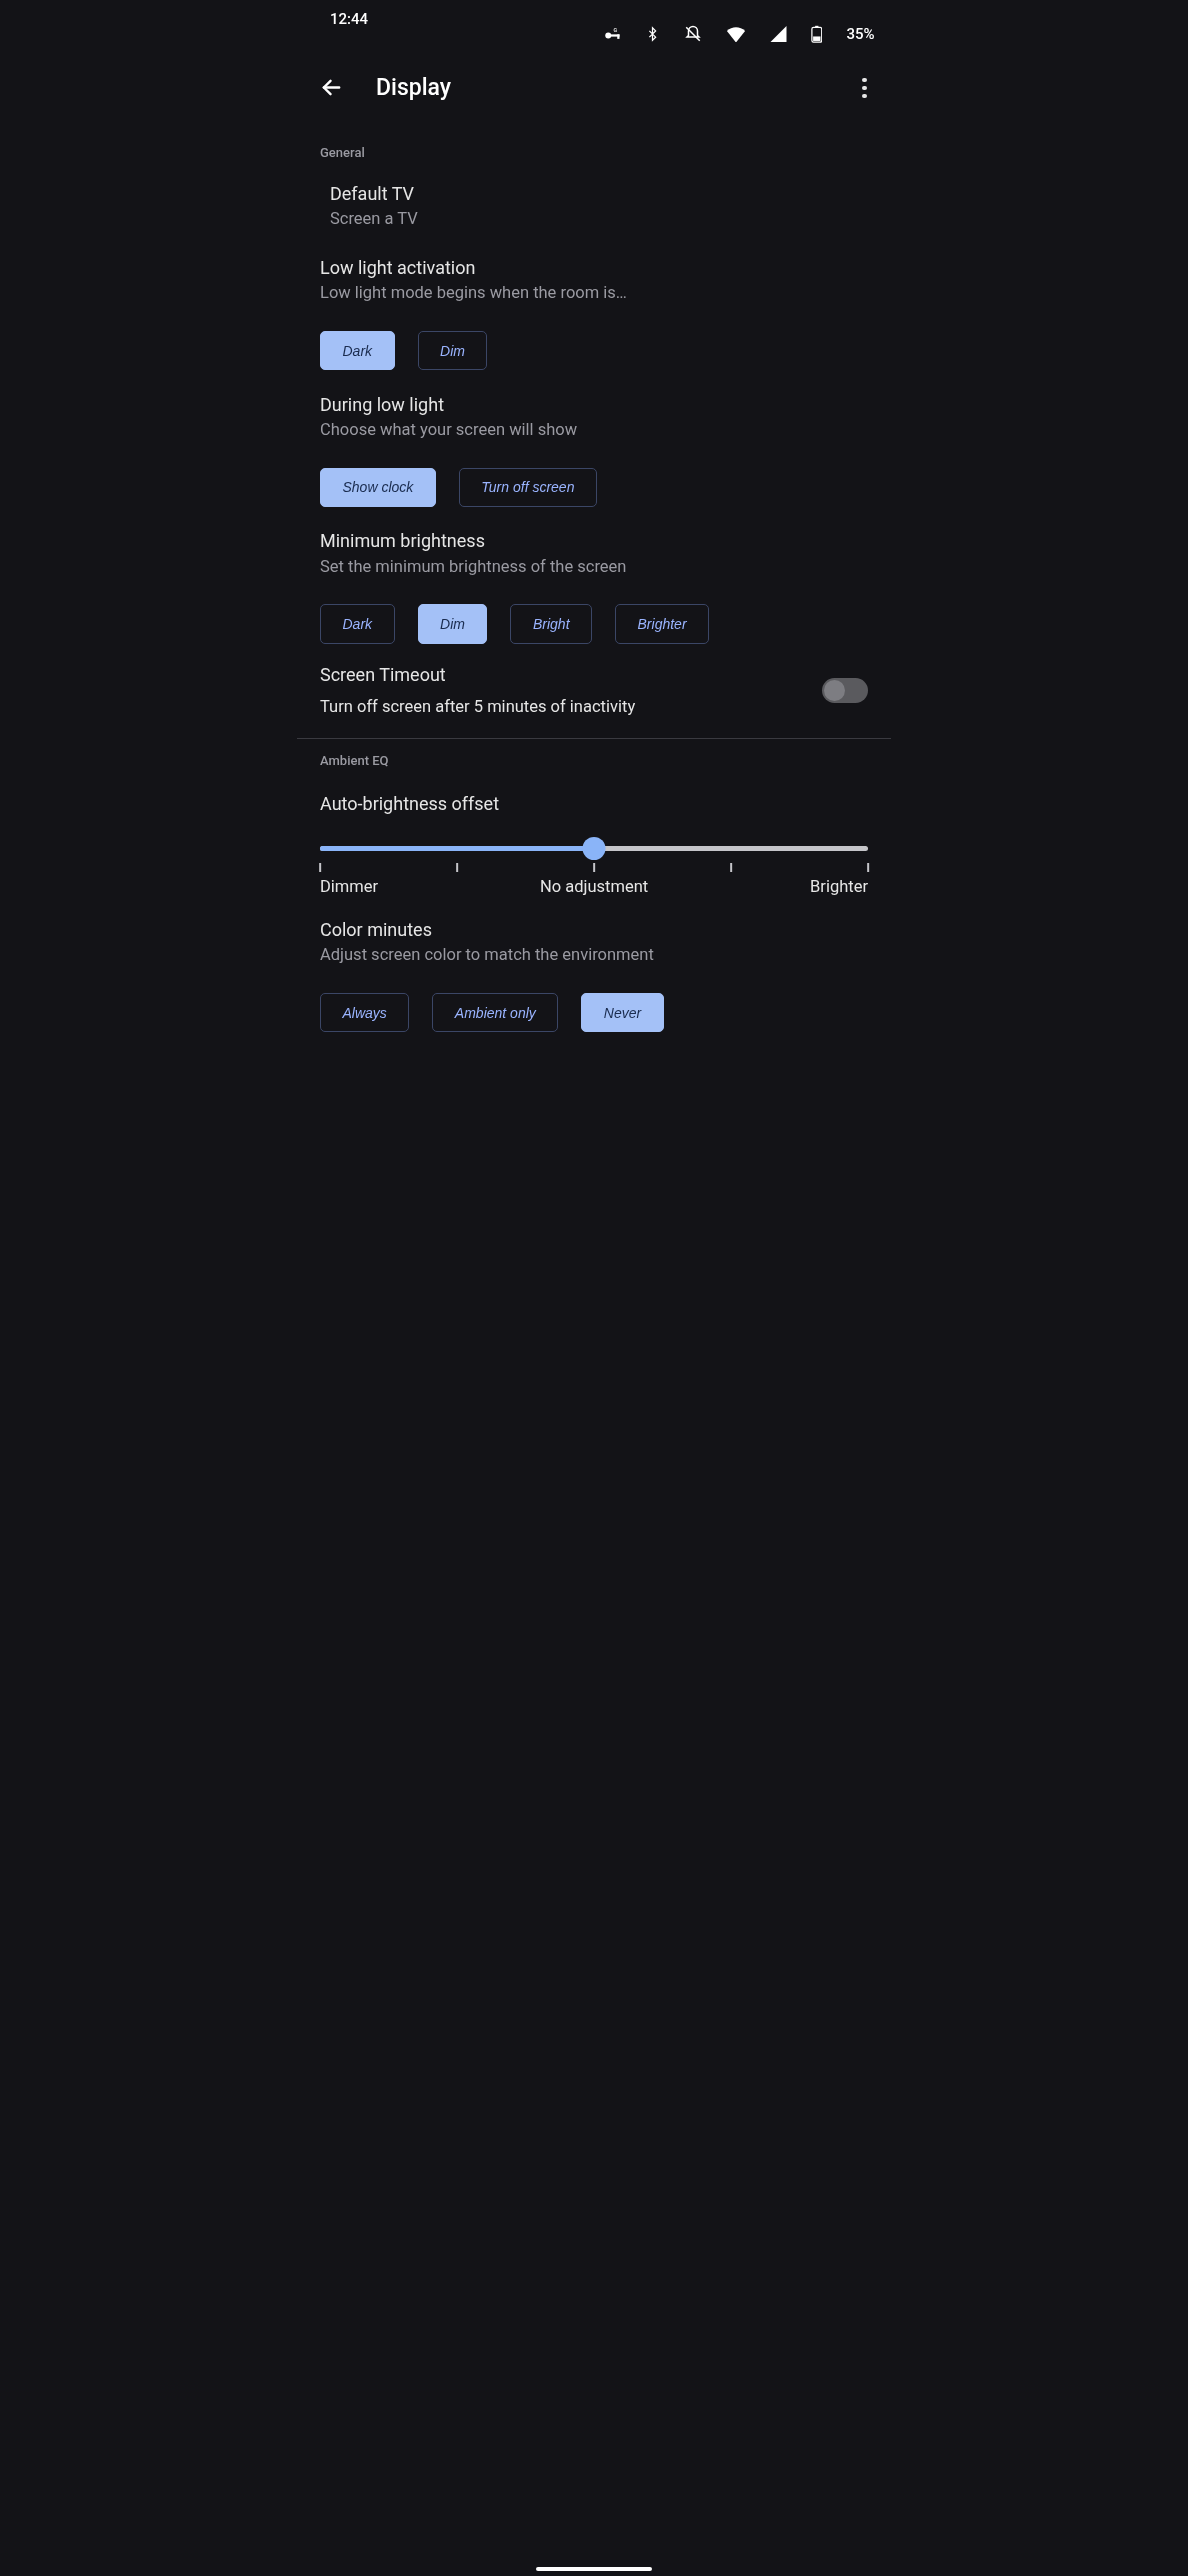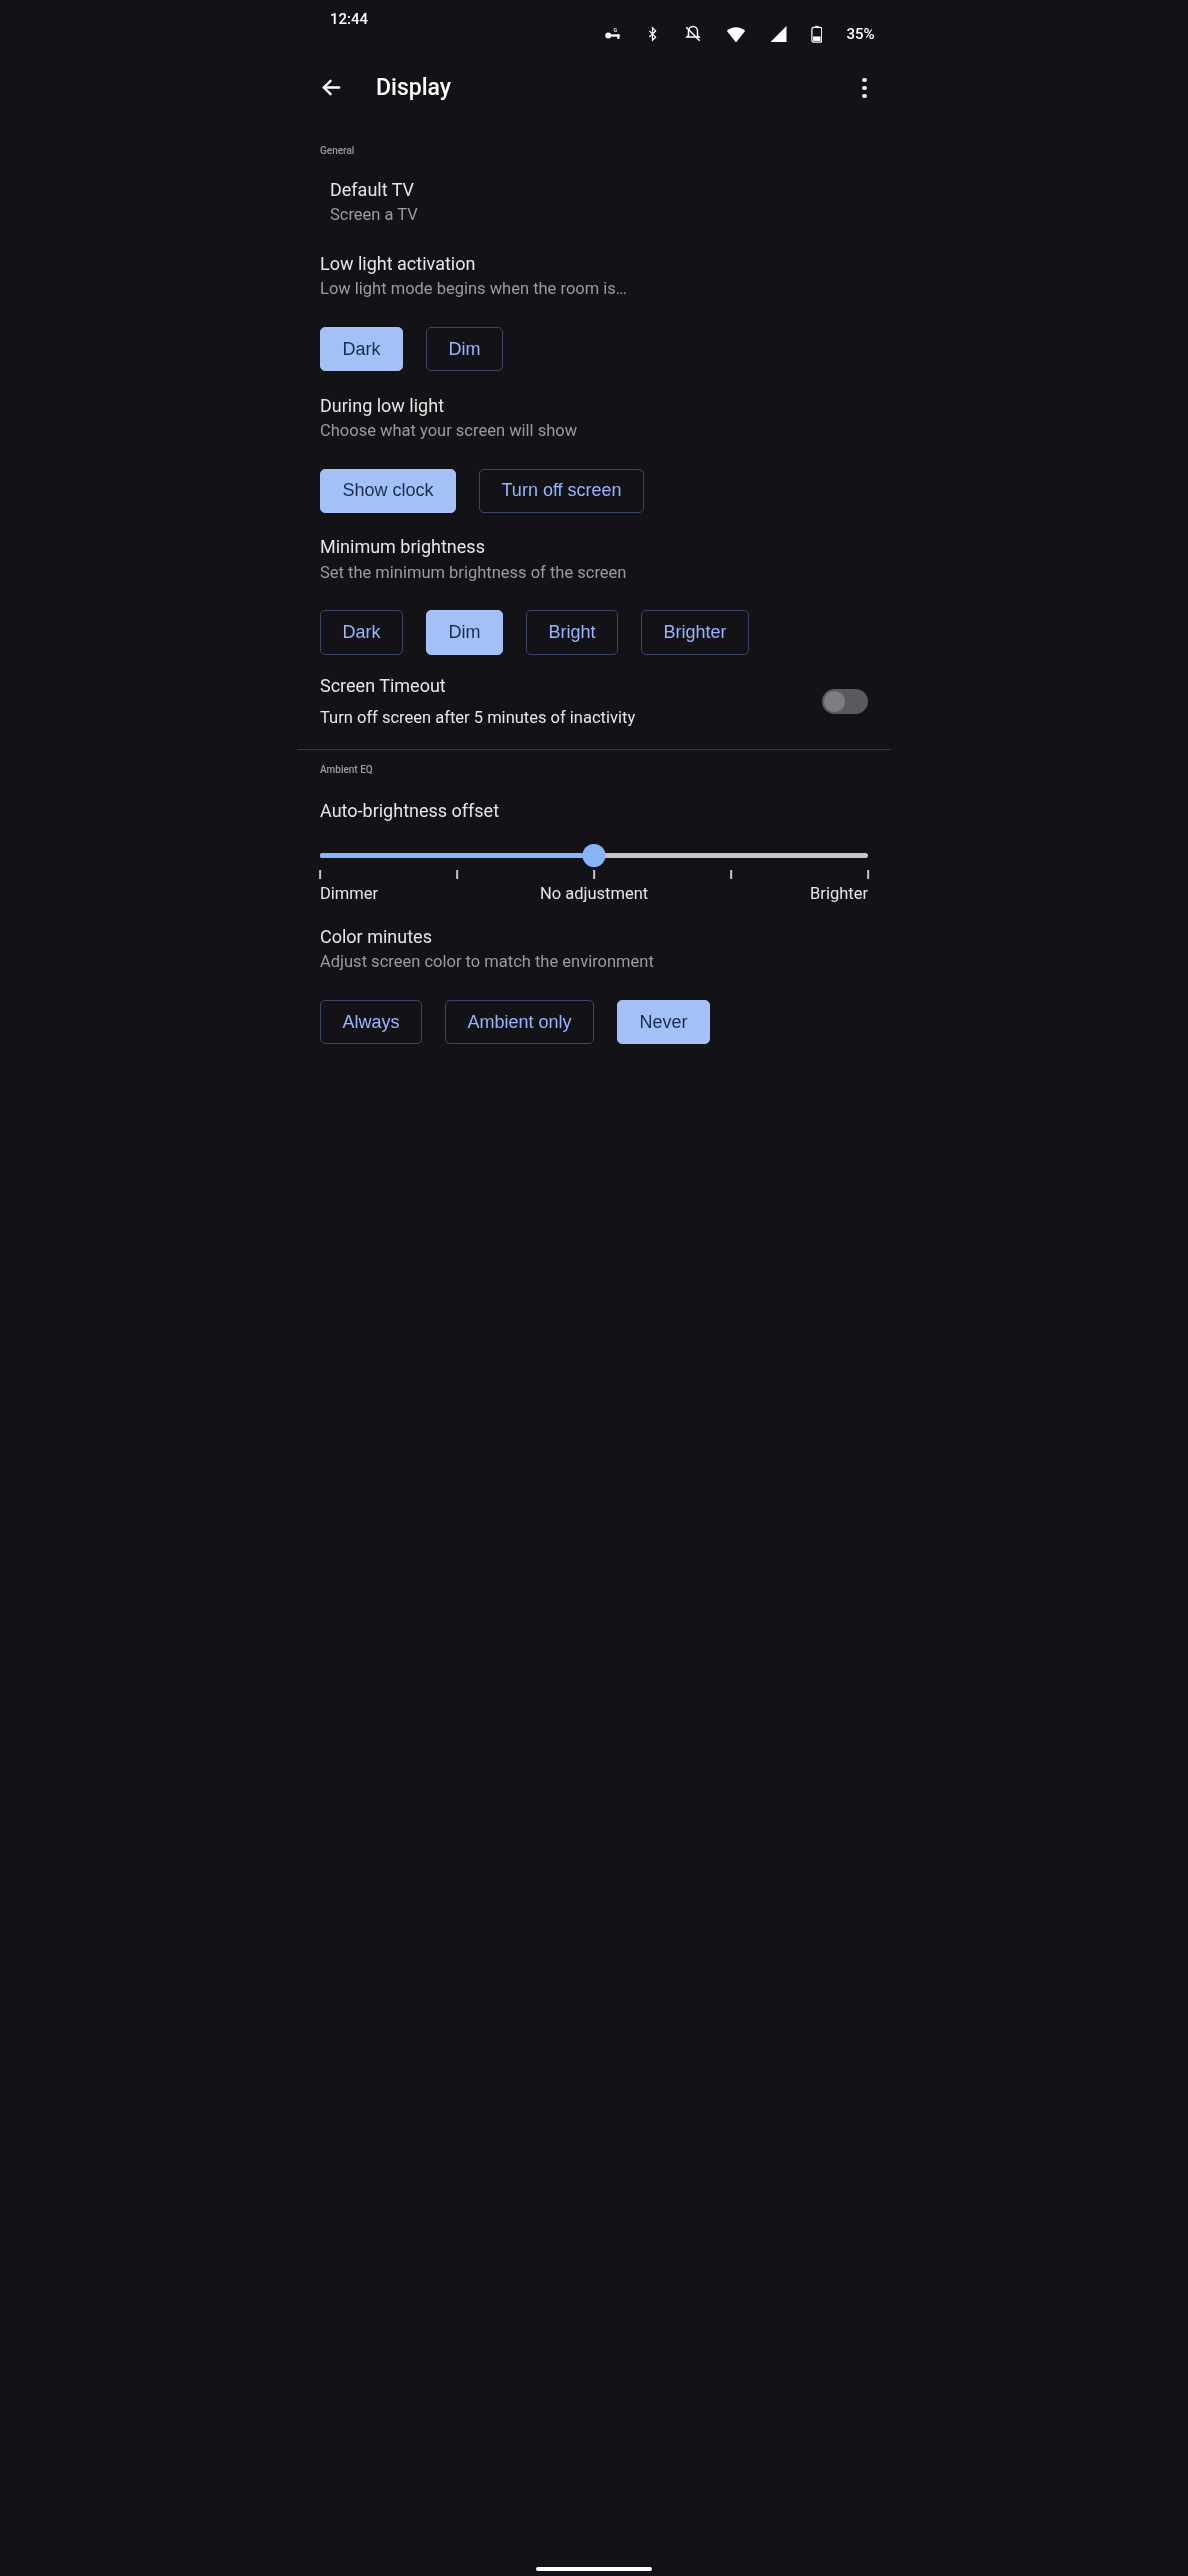--- a/index.html
+++ b/index.html
@@ -34,21 +34,21 @@
   }
   .app-bar .title {
     font-size: 23px;
     font-weight: 500;
     color: #fff;
     margin-left: 33px;
     flex: 1;
   }
   .section-header {
     color: #9a9aa2;
-    font-size: 10px;
+    font-size: 13px;
     font-weight: 500;
     padding: 15px 23px 8.3px;
   }
   .item {
     padding: 15px 23px 11.6px 33px;
   }
   .item-title {
     color: #e6e6e6;
     font-size: 18px;
     margin-bottom: 3.3px;
@@ -64,23 +64,24 @@
     gap: 23px;
     padding: 15px 23px 8.3px;
     flex-wrap: wrap;
   }
   .chip {
     border: 1.2px solid #3b4666;
     color: #9ab4ff;
     background: transparent;
     padding: 10.7px 21.5px;
     border-radius: 5px;
-    font-size: 18px;
+    font-size: 14px;
     font-weight: 500;
     cursor: pointer;
+    font-style: italic;
   }
   .chip.selected {
     background: #a4c1f7;
     border-color: #a4c1f7;
     color: #1a2c4f;
   }
   .toggle-row {
     display: flex;
     align-items: center;
     justify-content: space-between;

